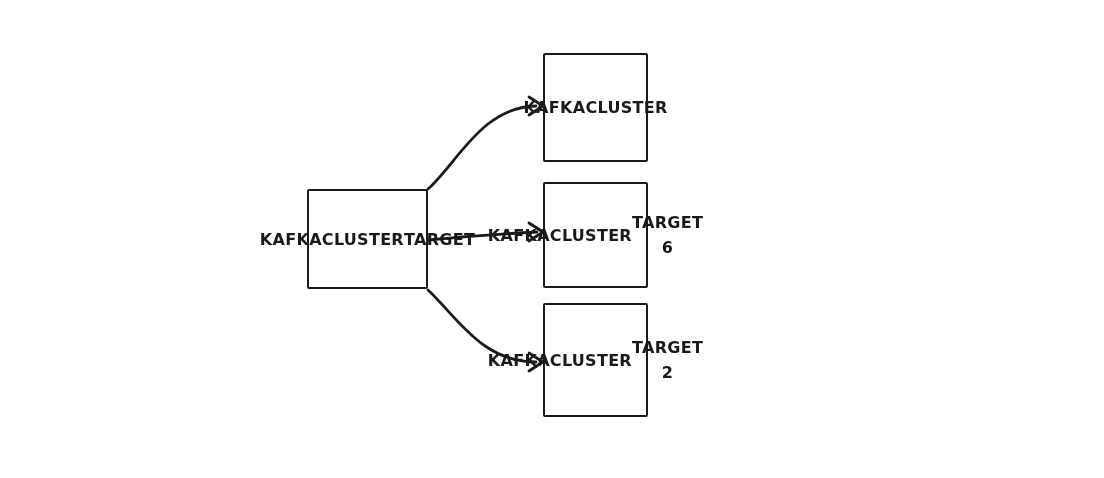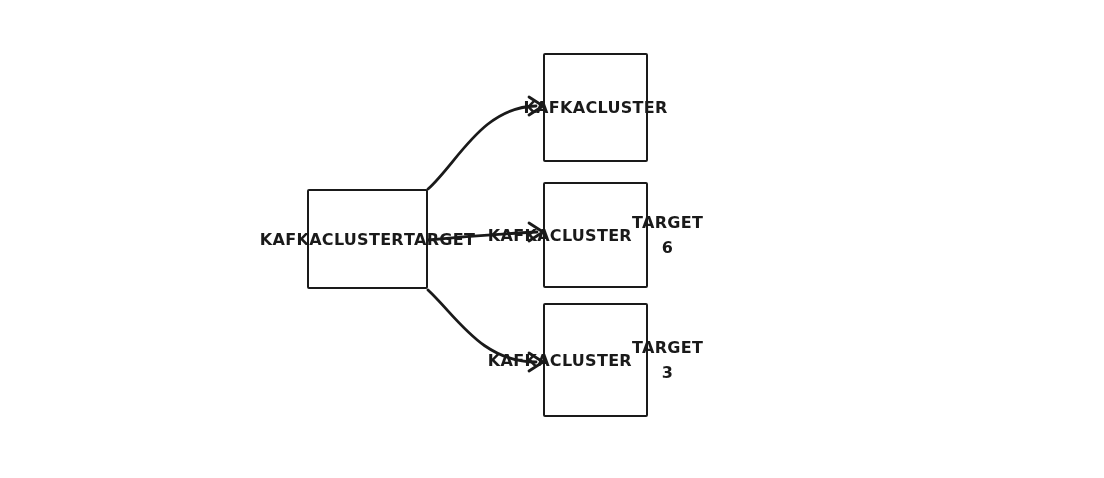--- a/index.html
+++ b/index.html
@@ -89,16 +89,16 @@
 
   <div class="node node-target2">
     <span>KAFKA</span>
     <span>CLUSTER</span>
     <span>TARGET 6</span>
   </div>
 
   <div class="node node-target3">
     <span>KAFKA</span>
     <span>CLUSTER</span>
-    <span>TARGET 3</span>
+    <span>TARGET 2</span>
   </div>
 
 </div>
 
 </body></html>

